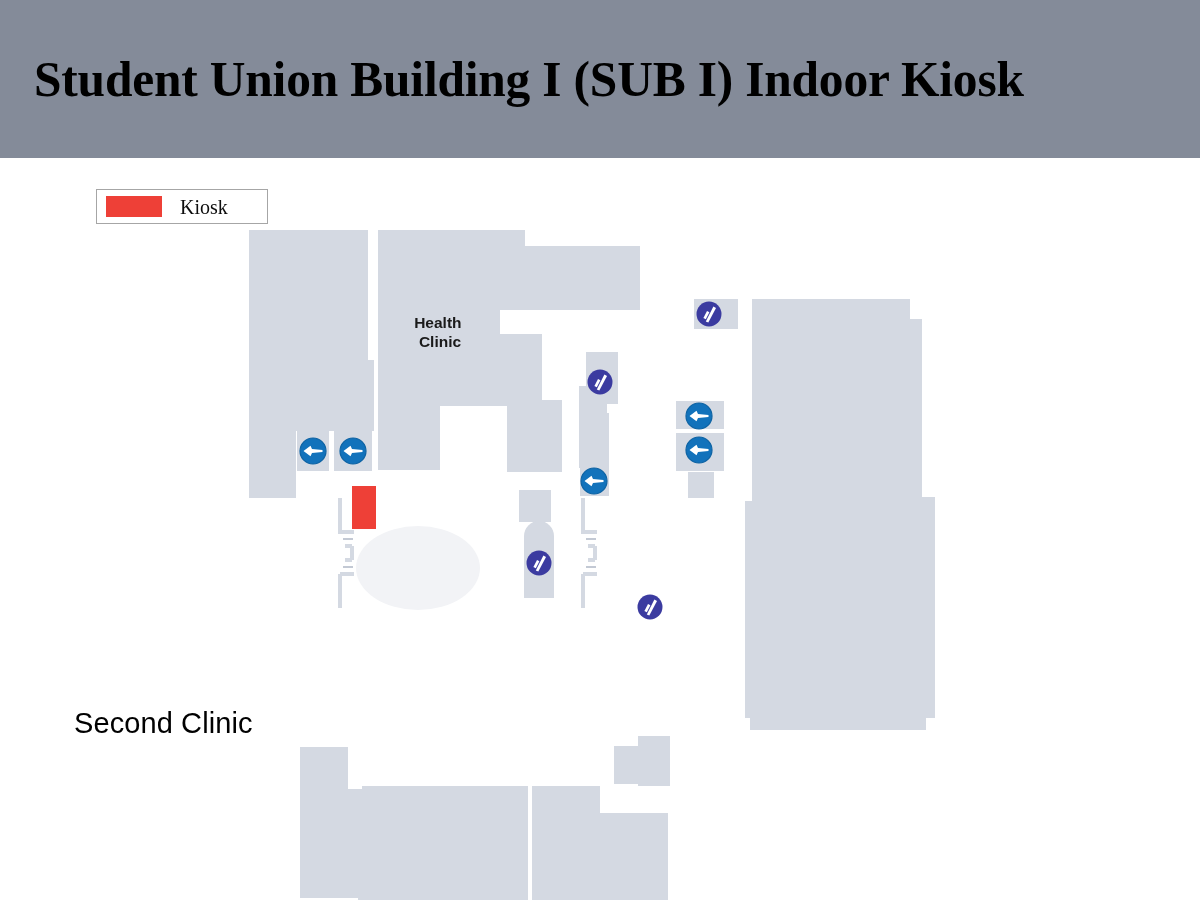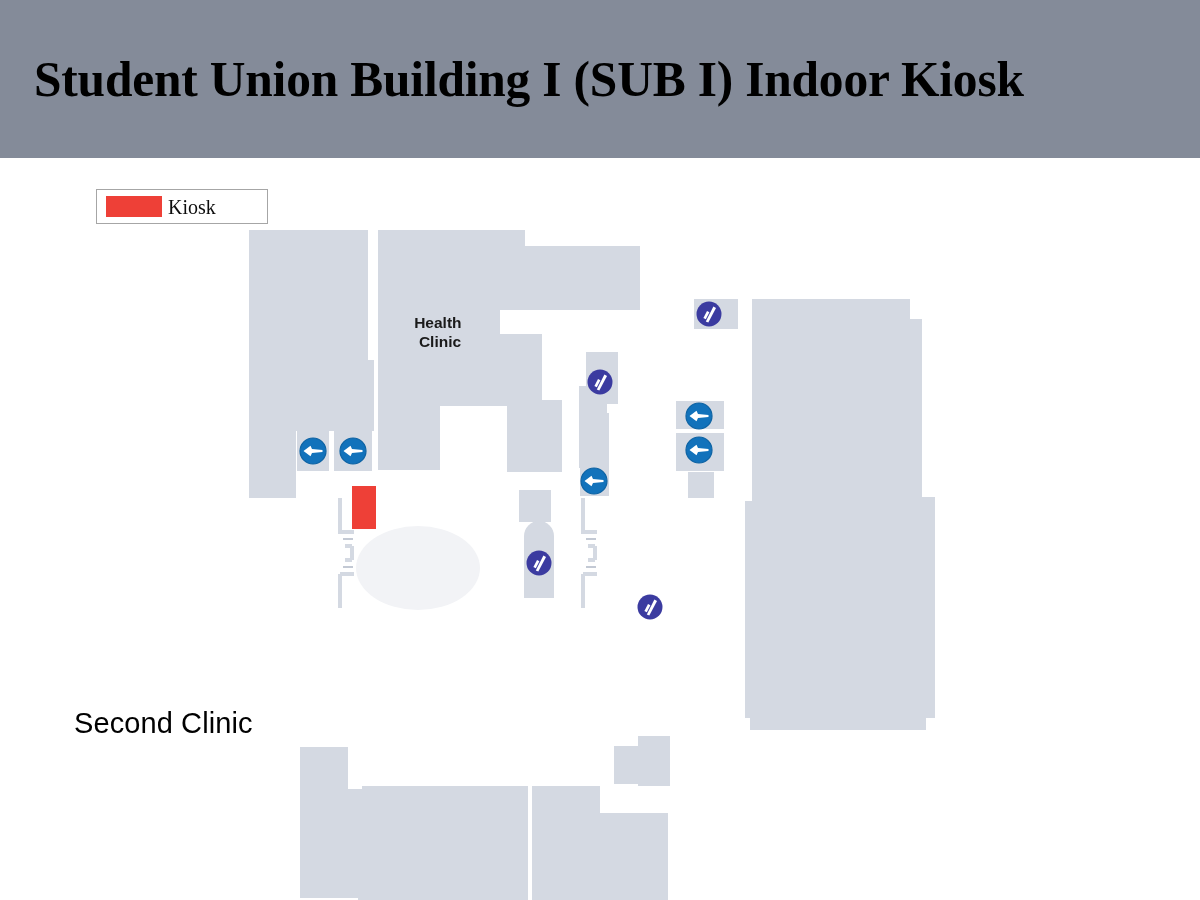--- a/index.html
+++ b/index.html
@@ -57,21 +57,21 @@
     width: 56px;
     height: 21px;
     background: #ee4037;
     margin-left: 9px;
     flex: 0 0 auto;
   }
   .legend-label {
     font-family: "Liberation Serif", serif;
     font-size: 20px;
     color: #0d0d0d;
-    margin-left: 6px;
+    margin-left: 18px;
     line-height: 1;
   }
 
   
   .floor-label {
     position: absolute;
     left: 74px;
     top: 707px;
     font-family: "Liberation Sans", sans-serif;
     font-size: 29px;

